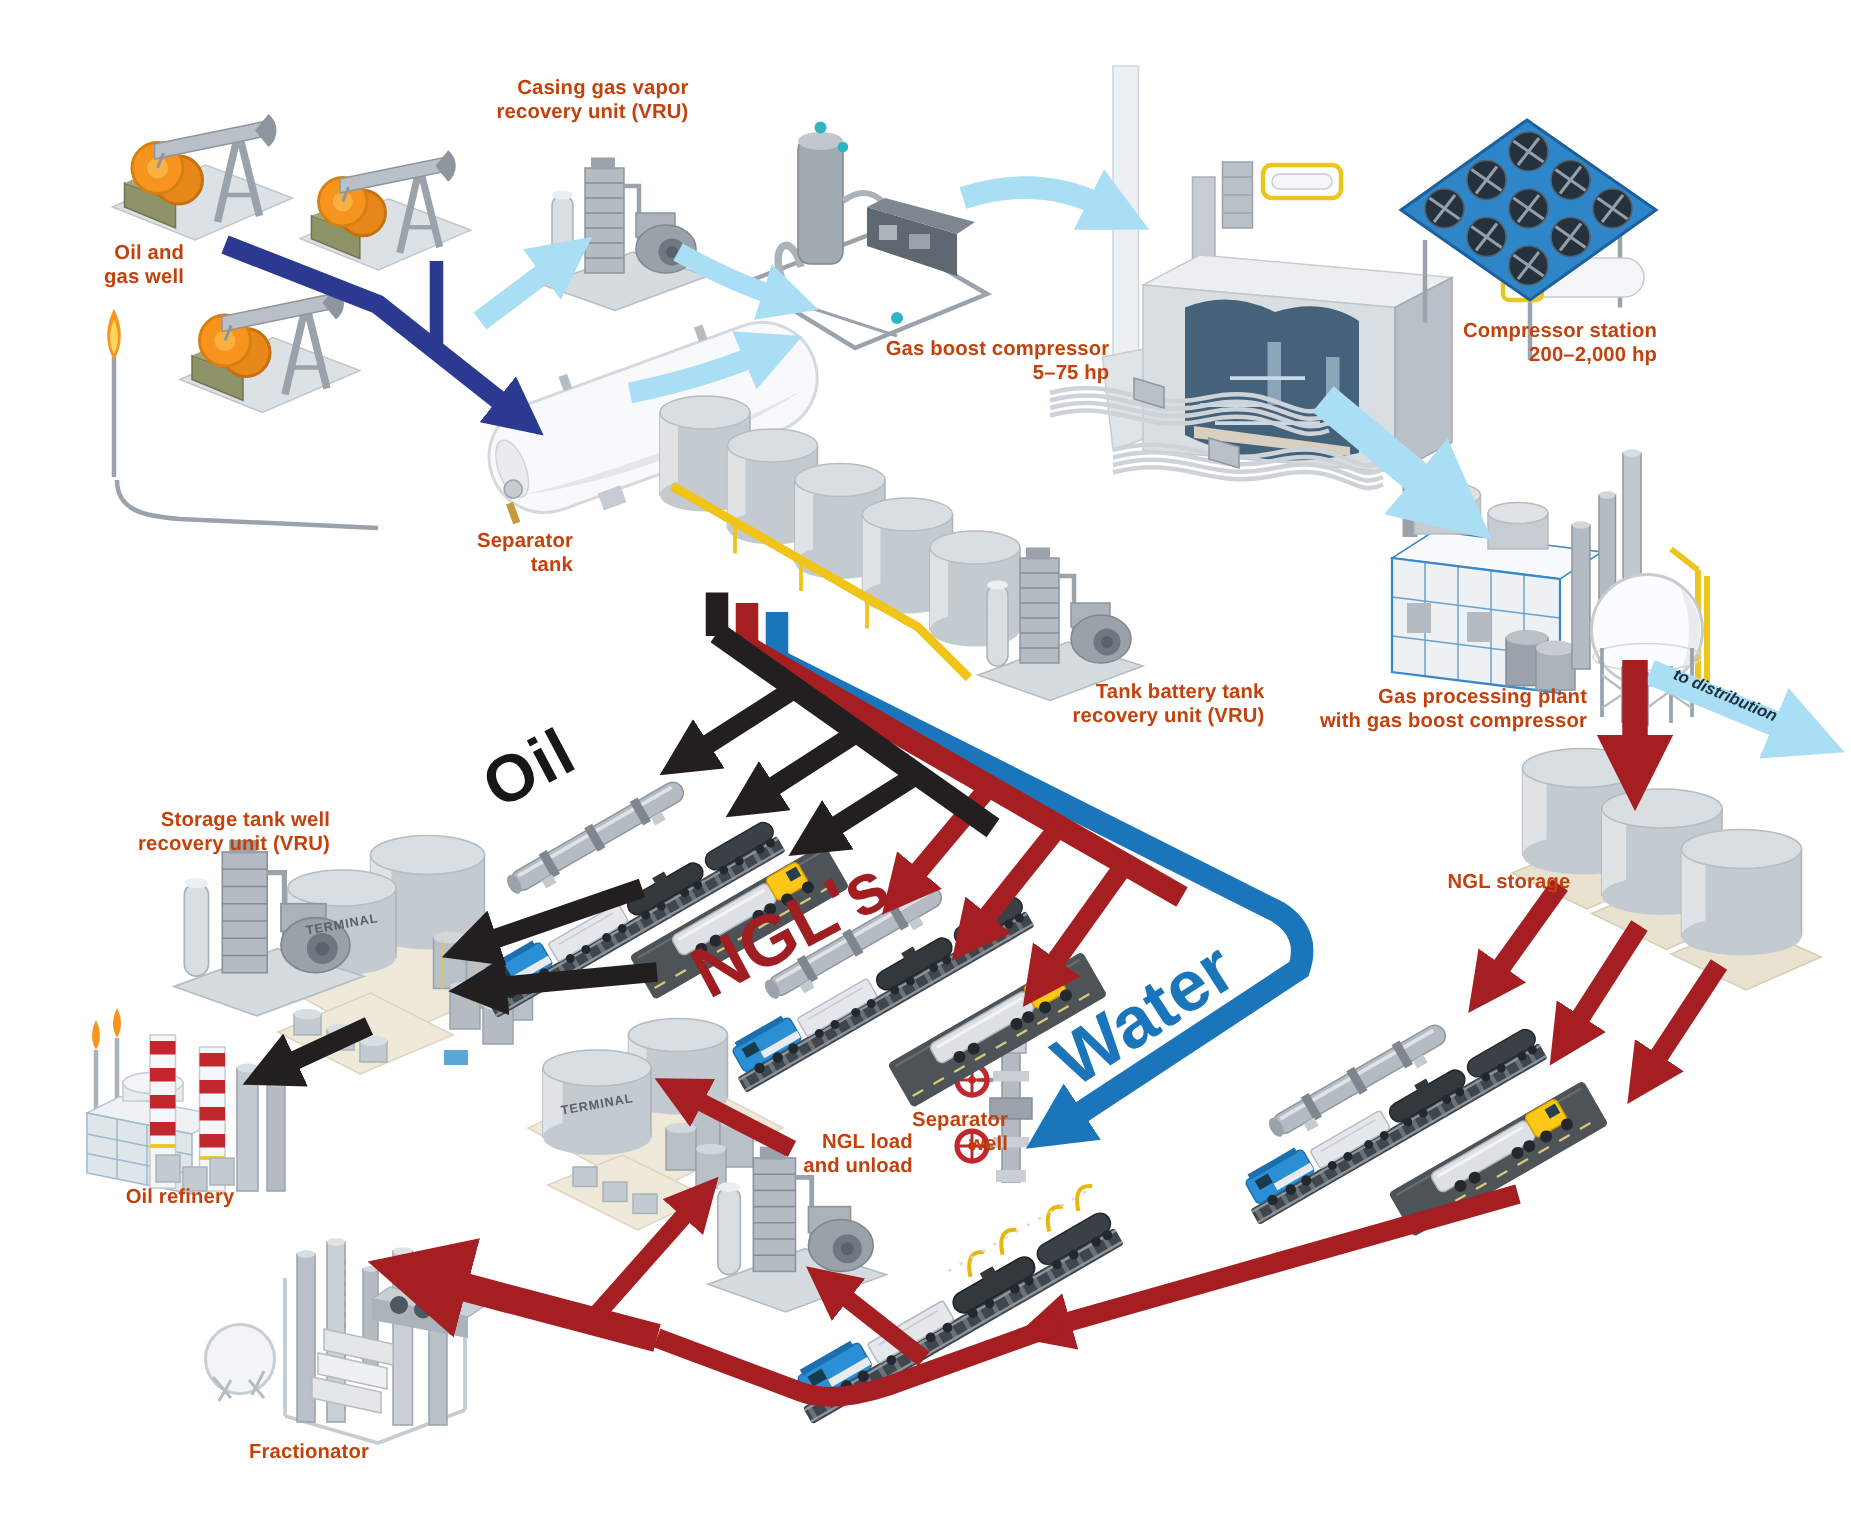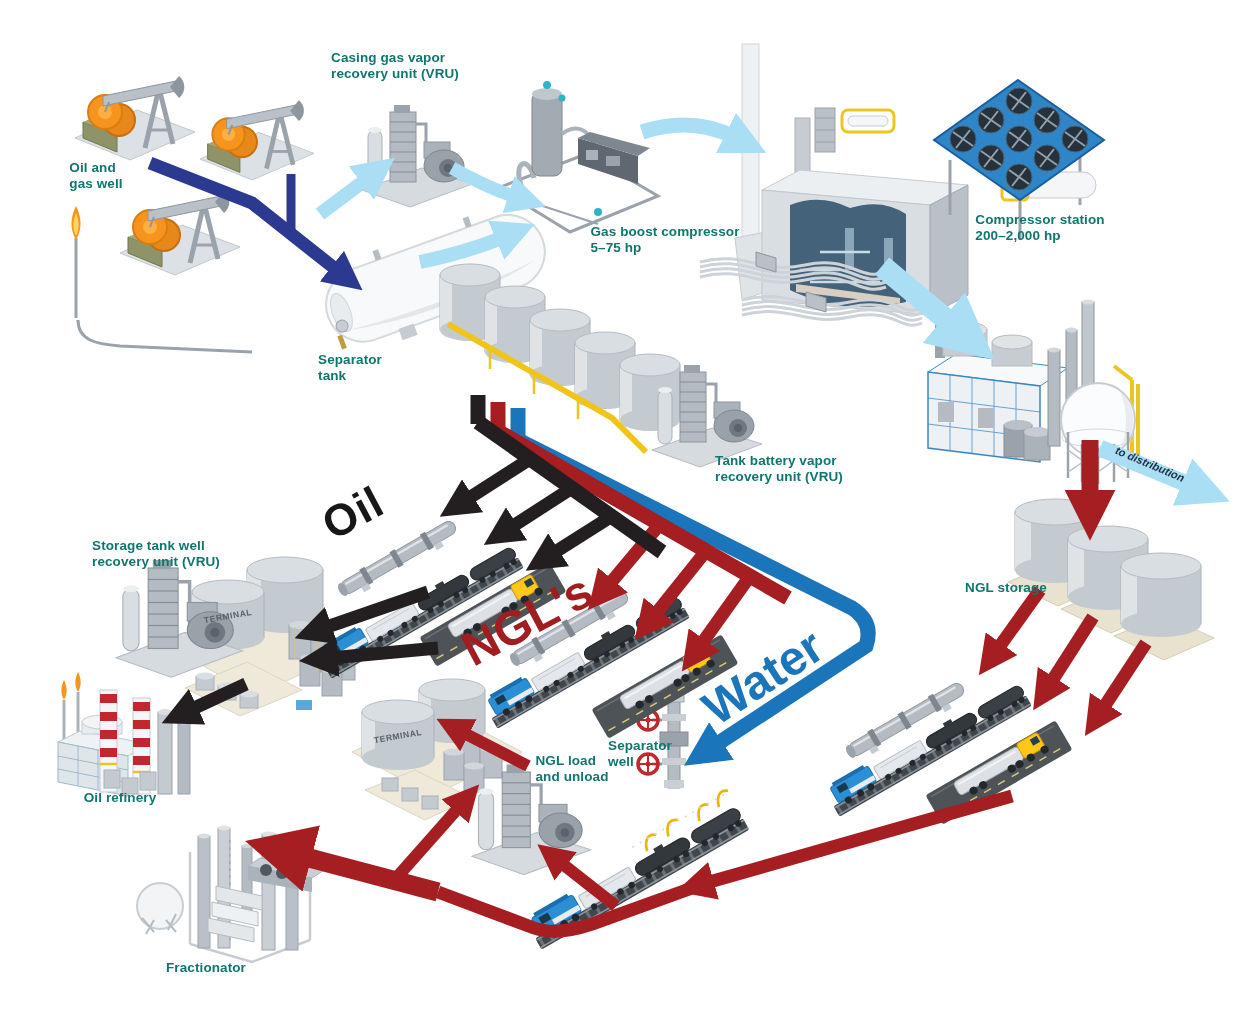--- a/index.html
+++ b/index.html
@@ -1,20 +1,20 @@
 <!DOCTYPE html>
 <html><head>
 <meta charset="utf-8">
 <style>
   html,body{margin:0;padding:0;background:#ffffff;}
   .canvas{position:relative;width:1234px;height:1024px;background:#ffffff;
           font-family:"Liberation Sans",sans-serif;overflow:hidden;}
   .canvas svg{position:absolute;left:0;top:0;}
   .lbl{position:absolute;transform:translate(-50%,-50%);font-weight:bold;font-size:13.5px;
-       line-height:1.15;color:#0f766e;text-align:left;white-space:pre-line;letter-spacing:.1px;}
+       line-height:1.15;color:#c2410c;text-align:right;white-space:pre-line;letter-spacing:.1px;}
   .flow-lbl{position:absolute;font-weight:bold;white-space:nowrap;}
   .lbl-oil{font-size:44px;color:#171717;transform:translate(-50%,-50%) rotate(-28deg);letter-spacing:1px;}
   .lbl-ngls{font-size:48px;color:#a01d21;transform:translate(-50%,-50%) rotate(-28deg);}
   .lbl-water{font-size:48px;color:#1b75bb;transform:translate(-50%,-50%) rotate(-33deg);}
   .lbl-dist{font-size:11px;font-style:italic;font-weight:bold;color:#1c3140;
             transform:translate(-50%,-50%) rotate(23deg);}
   .term{position:absolute;font-size:8.5px;font-weight:bold;color:#596067;letter-spacing:.6px;
         transform:translate(-50%,-50%) rotate(-10deg);}
 </style>
 </head>
@@ -555,22 +555,24 @@
 <div class="lbl" style="left:96px;top:176px">Oil and
 gas well</div>
 <div class="lbl" style="left:395px;top:66px">Casing gas vapor
 recovery unit (VRU)</div>
 <div class="lbl" style="left:665px;top:240px">Gas boost compressor
 5–75 hp</div>
 <div class="lbl" style="left:1040px;top:228px">Compressor station
 200–2,000 hp</div>
 <div class="lbl" style="left:350px;top:368px">Separator
 tank</div>
-<div class="lbl" style="left:779px;top:469px">Tank battery vapor
+<div class="lbl" style="left:779px;top:469px">Tank battery tank
 recovery unit (VRU)</div>
+<div class="lbl" style="left:969px;top:472px">Gas processing plant
+with gas boost compressor</div>
 <div class="lbl" style="left:1006px;top:588px">NGL storage</div>
 <div class="lbl" style="left:156px;top:554px">Storage tank well
 recovery unit (VRU)</div>
 <div class="lbl" style="left:120px;top:798px">Oil refinery</div>
 <div class="lbl" style="left:572px;top:769px">NGL load
 and unload</div>
 <div class="lbl" style="left:640px;top:754px">Separator
 well</div>
 <div class="lbl" style="left:206px;top:968px">Fractionator</div>
 

